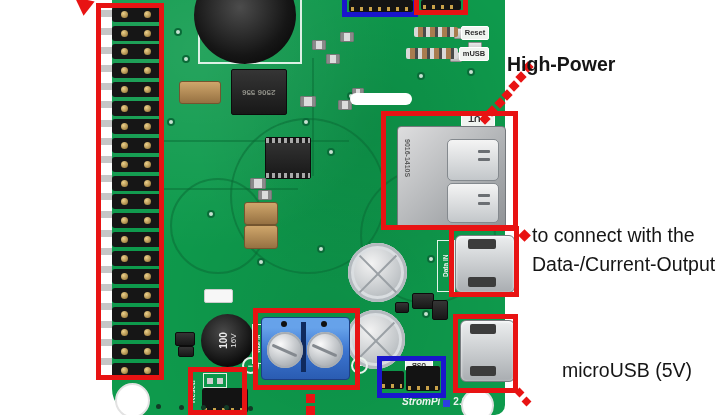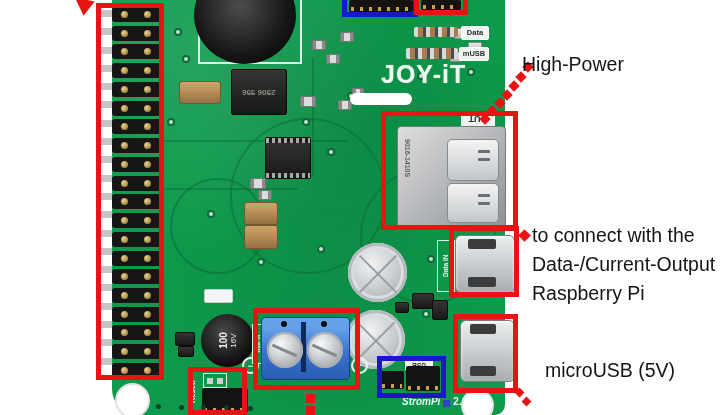--- a/index.html
+++ b/index.html
@@ -154,23 +154,22 @@
   <div class="smd" style="left:258px;top:190px;width:12px;height:8px;"></div>
   <div class="chip" style="left:412px;top:293px;width:20px;height:14px;"></div>
   <div class="chip" style="left:432px;top:300px;width:14px;height:18px;"></div>
   <div class="chip" style="left:175px;top:332px;width:18px;height:12px;"></div>
   <div class="chip" style="left:178px;top:346px;width:14px;height:9px;"></div>
   <div class="chip" style="left:395px;top:302px;width:12px;height:9px;"></div>
   <div class="abs" style="left:414px;top:27px;width:44px;height:10px;border-radius:2px;background:repeating-linear-gradient(90deg,#d9d9d9 0 4px,#a87c4f 4px 9px,#4a4a4a 9px 12px);"></div>
   <div class="abs" style="left:406px;top:48px;width:52px;height:11px;border-radius:2px;background:repeating-linear-gradient(90deg,#d9d9d9 0 4px,#a87c4f 4px 9px,#4a4a4a 9px 12px);"></div>
   <div class="abs" style="left:204px;top:289px;width:29px;height:14px;background:#f7f7f7;border:1px solid #cdcdcd;border-radius:2px;"></div>
 
-  <div class="silk" style="left:461px;top:26px;width:26px;height:12px;font-size:7.5px;">Data</div>
+  <div class="silk" style="left:461px;top:26px;width:26px;height:12px;font-size:7.5px;">Reset</div>
   <div class="silk" style="left:459px;top:47px;width:28px;height:12px;font-size:7.5px;">mUSB</div>
-  <div class="logo" style="left:381px;top:60px;font-size:25px;">JOY-iT</div>
   <div class="abs" style="left:350px;top:93px;width:62px;height:12px;background:#fff;border-radius:7px;"></div>
   <div class="silk" style="left:461px;top:111px;width:32px;height:14px;font-size:9px;transform:rotate(180deg);">OUT</div>
 
   <div class="usba" style="left:397px;top:126px;width:107px;height:101px;">
     <span class="abs" style="left:6px;top:12px;writing-mode:vertical-rl;font-size:7px;color:#5b5b5b;font-weight:bold;">9016-1410S</span>
   </div>
   <div class="usbtab" style="left:447px;top:139px;width:50px;height:40px;"></div>
   <div class="usbtab" style="left:447px;top:183px;width:50px;height:38px;"></div>
   <div class="slot" style="left:478px;top:150px;"></div>
   <div class="slot" style="left:478px;top:158px;"></div>
@@ -252,25 +251,24 @@
   <span class="dot" style="left:520px;top:231px;width:9px;height:9px;"></span>
   <div>
     <span class="dot" style="left:516px;top:389px;width:7px;height:7px;"></span>
     <span class="dot" style="left:523px;top:398px;width:7px;height:7px;"></span>
   </div>
   <div>
     <span class="sqdot" style="left:306px;top:394px;"></span>
     <span class="sqdot" style="left:306px;top:406px;"></span>
   </div>
 
-  <div class="callout" style="left:522px;top:52px;line-height:25.5px;">
+  <div class="callout" style="left:507px;top:52px;line-height:25.5px;font-weight:bold;">
     <div>High-Power</div>
   </div>
   <div class="callout" style="left:532px;top:221px;line-height:29px;">
     <div>to connect with the</div>
     <div>Data-/Current-Output</div>
-    <div>Raspberry Pi</div>
-  </div>
-  <div class="callout" style="left:545px;top:356px;line-height:29.5px;text-align:right;">
+  </div>
+  <div class="callout" style="left:562px;top:356px;line-height:29.5px;text-align:right;">
     <div>microUSB (5V)</div>
   </div>
 
 </div>
 
 </body></html>

